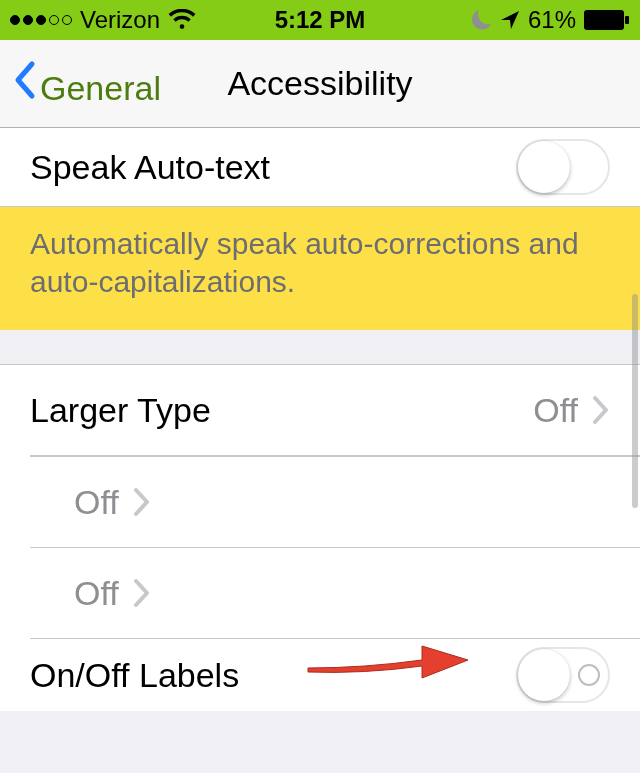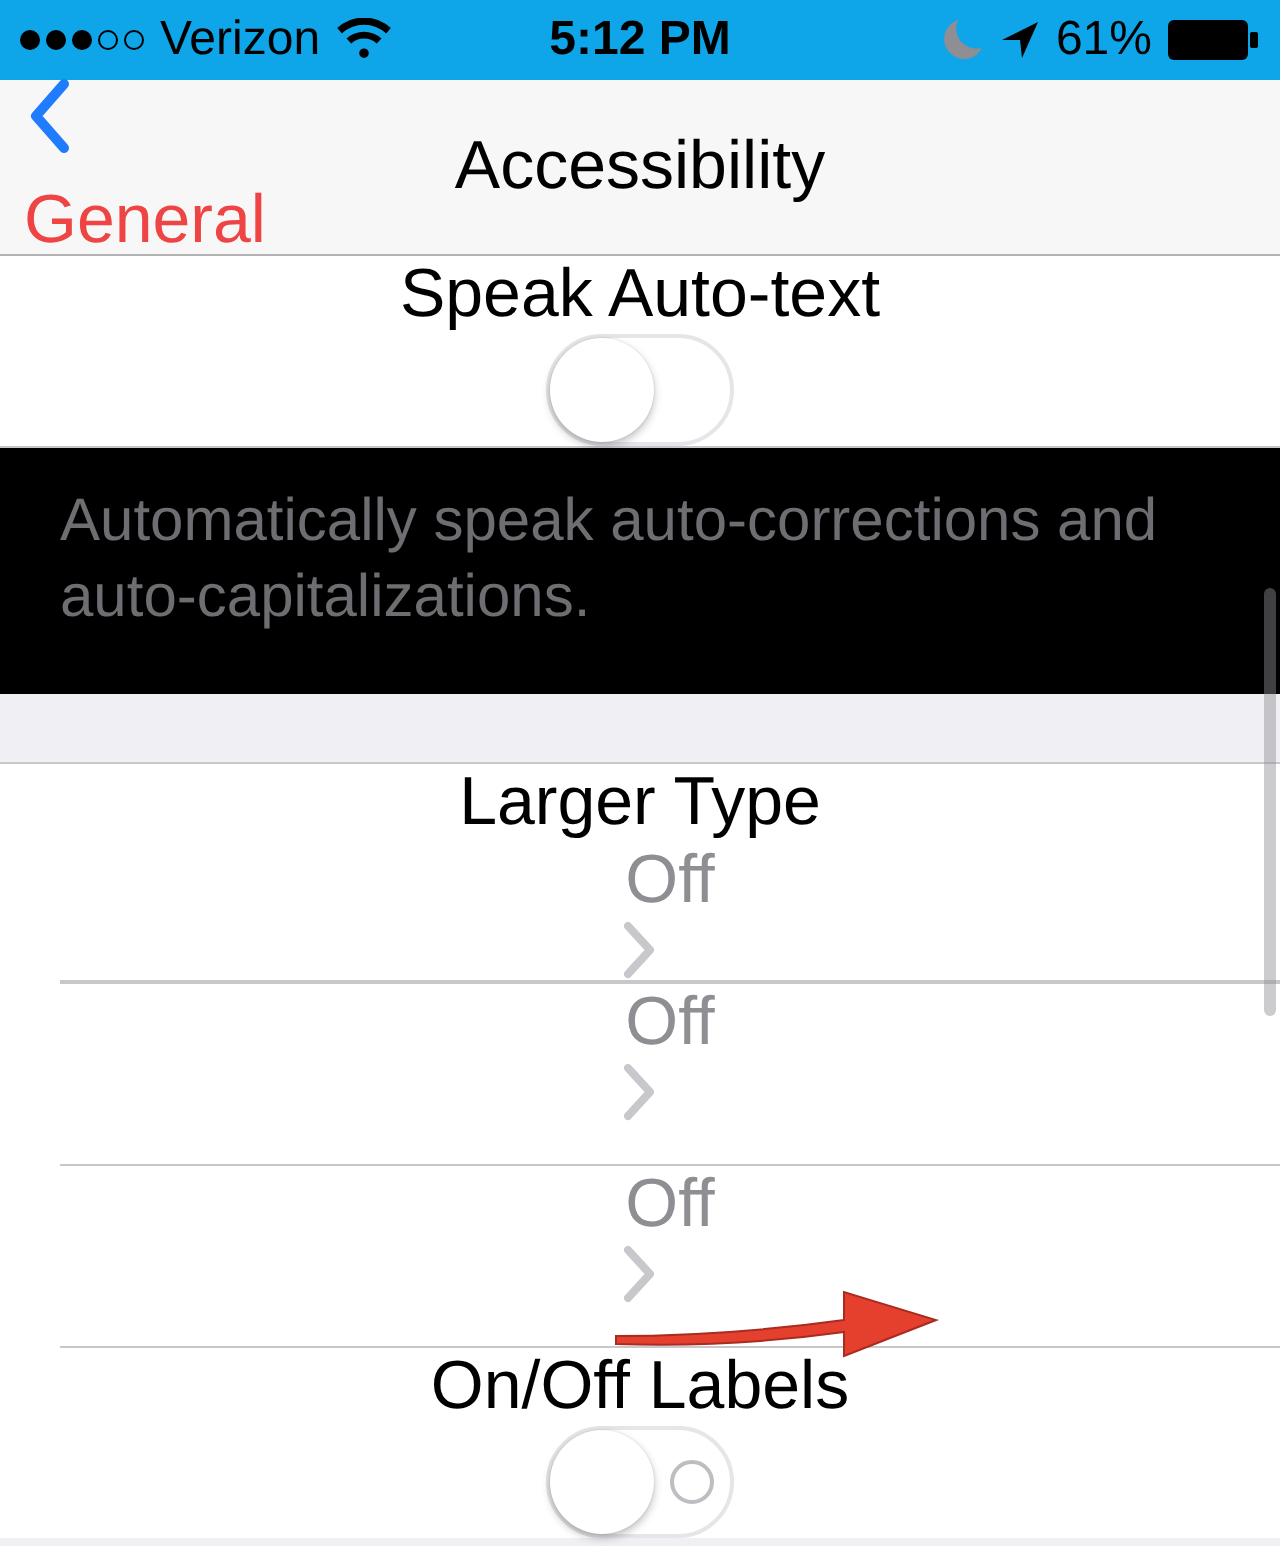--- a/index.html
+++ b/index.html
@@ -7,21 +7,21 @@
   body {
     font-family: -apple-system, "Helvetica Neue", Helvetica, Arial, sans-serif;
     background: #efeff4;
     color: #000;
     position: relative;
   }
 
   
   .status-bar {
     height: 40px;
-    background: #0ea5e9;
+    background: #84cc16;
     display: flex;
     align-items: center;
     justify-content: space-between;
     padding: 0 10px;
     font-size: 24px;
     font-weight: 400;
   }
   .status-left, .status-right { display: flex; align-items: center; gap: 8px; }
   .status-center { font-weight: 700; position:absolute; left:50%; transform:translateX(-50%);}
   .signal-dots { display: flex; gap: 3px; align-items: center; }
@@ -34,26 +34,25 @@
     height: 88px;
     background: #f7f7f8;
     border-bottom: 1px solid #b2b2b4;
     display: flex;
     align-items: center;
     position: relative;
     padding: 0 12px;
   }
   .nav-back {
     display: flex;
-    align-items: flex-start;
-    color: #ef4444;
+    align-items: flex-end;
+    color: #4d7c0f;
     font-size: 34px;
     font-weight: 300;
     gap: 4px;
-    flex-direction: column;
   }
   .nav-title {
     position: absolute;
     left: 50%;
     transform: translateX(-50%);
     font-size: 34px;
     font-weight: 400;
     color: #000;
   }
 
@@ -62,21 +61,20 @@
   .row {
     min-height: 90px;
     background: #fff;
     display: flex;
     align-items: center;
     padding: 0 30px;
     font-size: 34px;
     font-weight: 300;
     color: #000;
     position: relative;
-    flex-direction: column;
   }
   .row .label { flex: 1; }
   .row .value {
     color: #8e8e93;
     font-size: 34px;
     font-weight: 300;
     margin-right: 14px;
     margin-left: 44px;
   }
   .sep {
@@ -85,21 +83,21 @@
     margin-left: 30px;
   }
   .sep-full { height: 1px; background: #c8c7cc; }
 
   .footer-text {
     padding: 18px 30px 30px 30px;
     color: #6d6d72;
     font-size: 30px;
     font-weight: 300;
     line-height: 1.25;
-    background: #000000;
+    background: #fde047;
   }
 
   .chevron {
     width: 18px; height: 30px; display:inline-block;
   }
   .chevron svg { display:block; }
 
   .toggle {
     width: 94px; height: 56px;
     border-radius: 28px;

